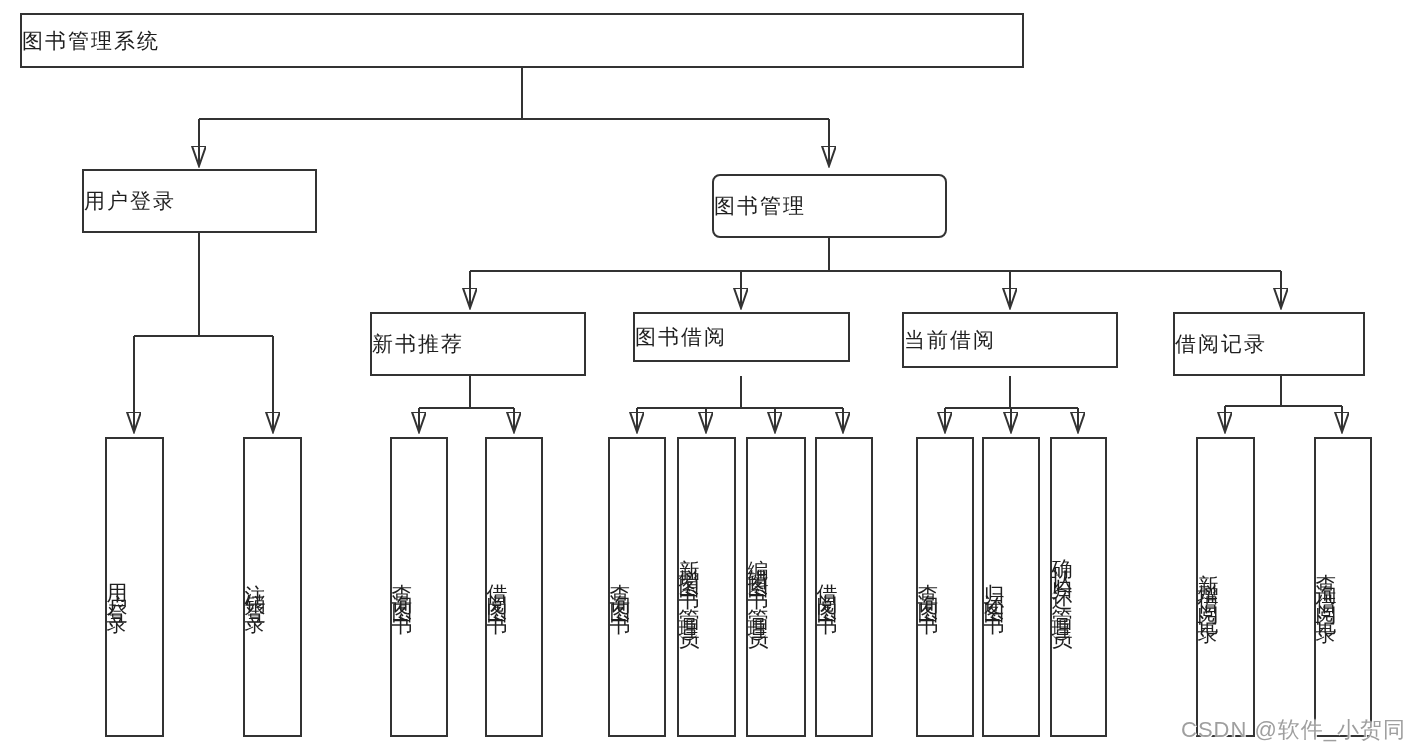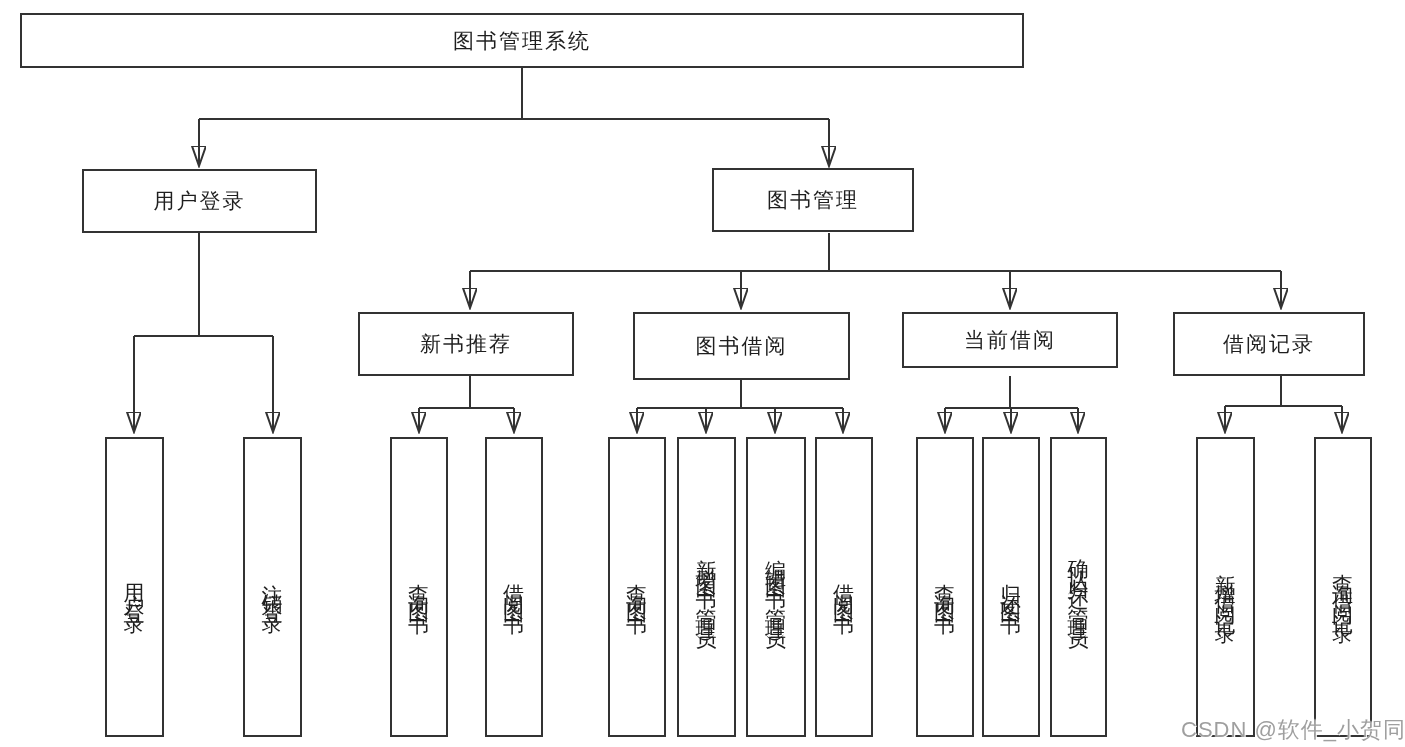--- a/index.html
+++ b/index.html
@@ -23,21 +23,20 @@
     stroke-width: 2;
     fill: none;
   }
   .node {
     position: absolute;
     box-sizing: border-box;
     border: 2px solid #333333;
     background: #ffffff;
     display: flex;
     align-items: center;
-    justify-content: center;
     color: #1f1f1f;
   }
   .node.h span {
     font-size: 21px;
     letter-spacing: 2px;
     white-space: nowrap;
   }
   .node.v span {
     writing-mode: vertical-rl;
     text-orientation: mixed;
@@ -104,28 +103,28 @@
     <path d="M1342 406 V430" marker-end="url(#arrow)"></path>
   </svg>
 
   <div class="node h" style="left:20px; top:13px; width:1004px; height:55px;">
     <span>图书管理系统</span>
   </div>
 
   <div class="node h" style="left:82px; top:169px; width:235px; height:64px;">
     <span>用户登录</span>
   </div>
-  <div class="node h" style="left:712px; top:168px; width:202px; height:64px;">
+  <div class="node h" style="left:712px; top:174px; width:235px; height:64px;border-radius:8px;">
     <span>图书管理</span>
   </div>
 
-  <div class="node h" style="left:358px; top:312px; width:216px; height:64px;">
+  <div class="node h" style="left:370px; top:312px; width:216px; height:64px;">
     <span>新书推荐</span>
   </div>
-  <div class="node h" style="left:633px; top:312px; width:217px; height:68px;">
+  <div class="node h" style="left:633px; top:312px; width:217px; height:50px;">
     <span>图书借阅</span>
   </div>
   <div class="node h" style="left:902px; top:312px; width:216px; height:56px;">
     <span>当前借阅</span>
   </div>
   <div class="node h" style="left:1173px; top:312px; width:192px; height:64px;">
     <span>借阅记录</span>
   </div>
 
   <div class="node v" style="left:105px; top:437px; width:59px; height:300px;">

